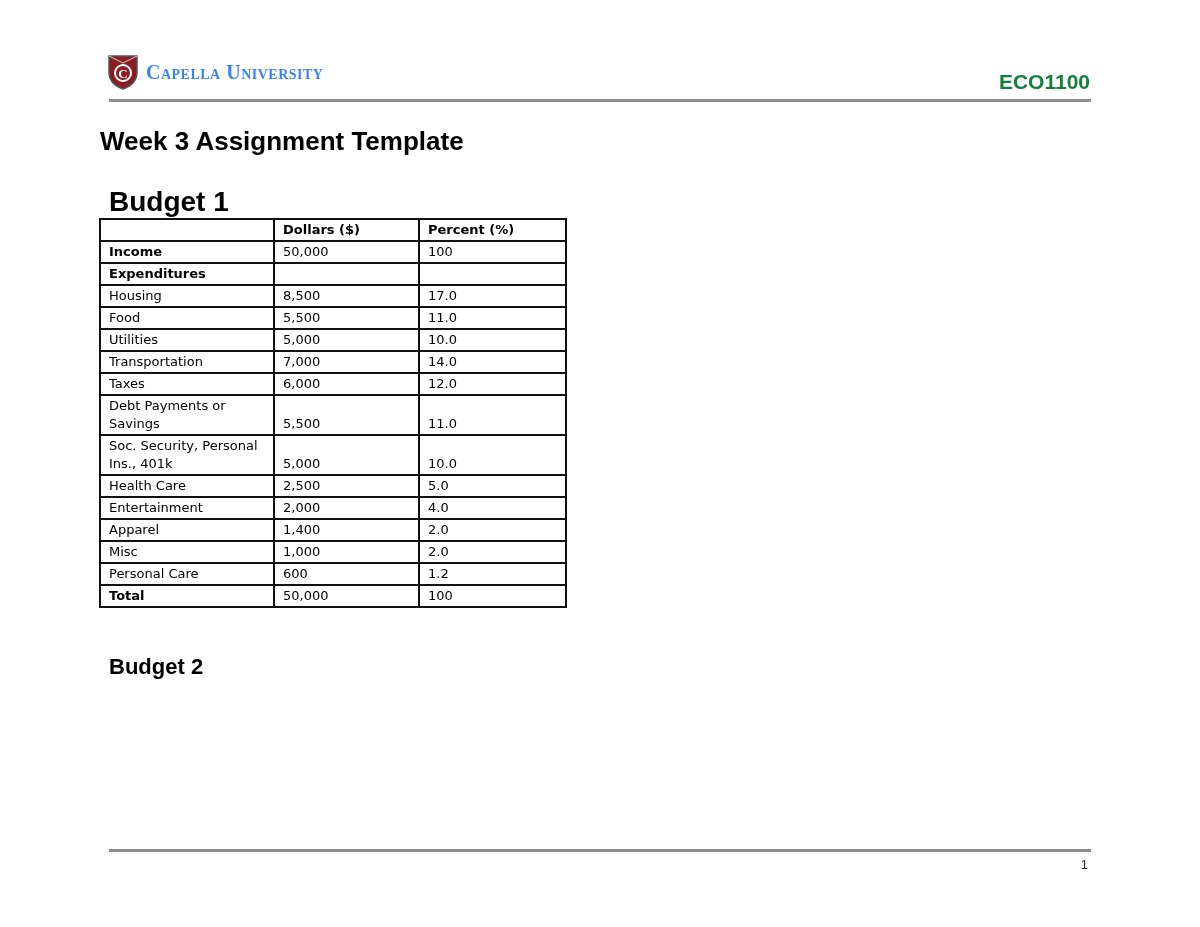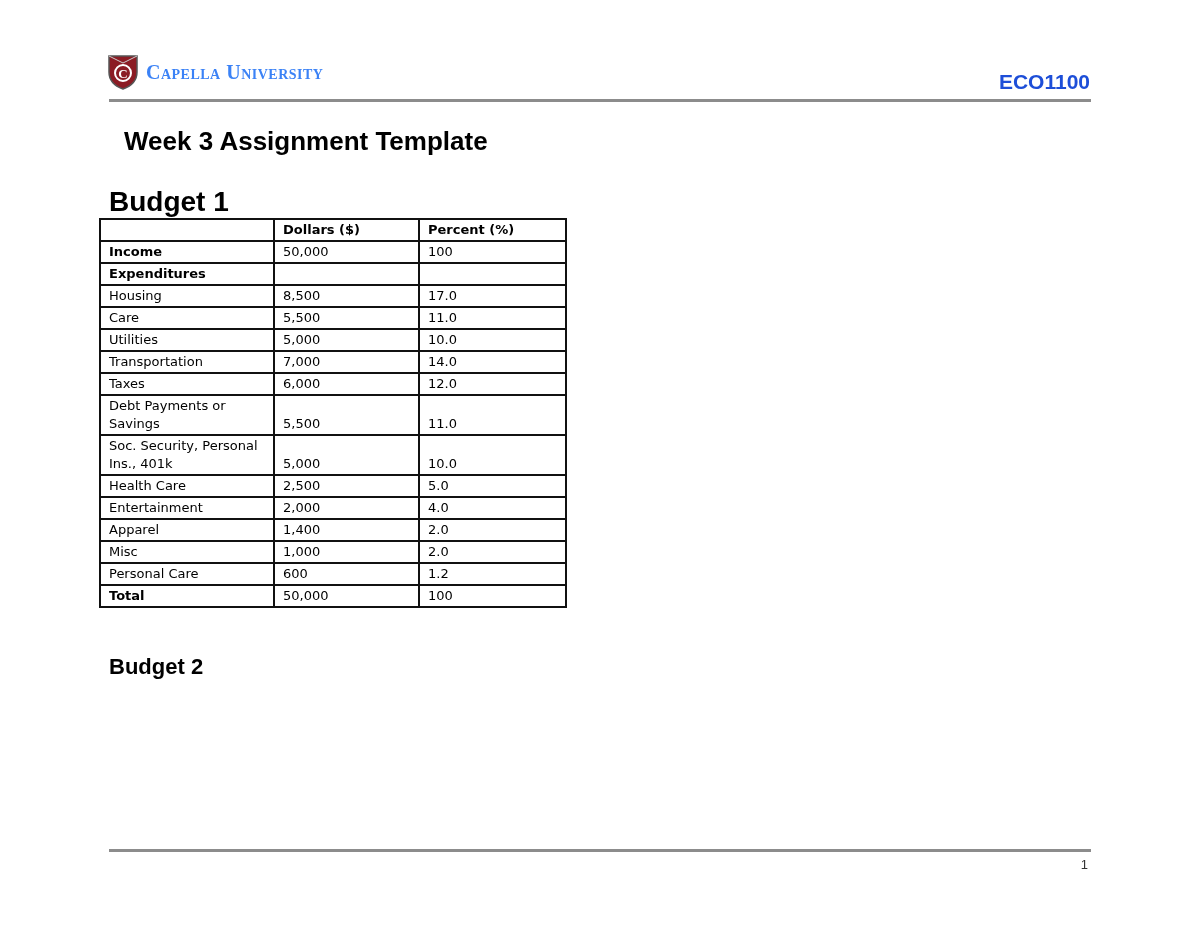--- a/index.html
+++ b/index.html
@@ -1,22 +1,22 @@
 <!DOCTYPE html>
 <html><head>
 <meta charset="utf-8">
 <style>
   html, body { margin: 0; padding: 0; background: #ffffff; }
   body { width: 1200px; height: 927px; position: relative; overflow: hidden; font-family: "Liberation Sans", sans-serif; color: #000; }
   .logo { position: absolute; left: 108px; top: 54px; display: flex; align-items: center; }
   .shield { width: 30px; height: 36px; }
   .logo-text { margin-left: 8px; font-family: "Liberation Serif", serif; font-size: 20px; color: #3b82f6; letter-spacing: 0.5px; font-variant: small-caps; font-weight: bold; }
-  .course { position: absolute; right: 110px; top: 70px; font-size: 21px; font-weight: bold; color: #1d4ed8; }
+  .course { position: absolute; right: 110px; top: 70px; font-size: 21px; font-weight: bold; color: #15803d; }
   .rule-top { position: absolute; left: 109px; top: 99px; width: 982px; height: 3px; background: #8c8c8c; }
-  .title { position: absolute; left: 124px; top: 126px; font-size: 26px; font-weight: bold; }
+  .title { position: absolute; left: 100px; top: 126px; font-size: 26px; font-weight: bold; }
   .h-budget1 { position: absolute; left: 109px; top: 186px; font-size: 28px; font-weight: bold; }
   .h-budget2 { position: absolute; left: 109px; top: 654px; font-size: 22px; font-weight: bold; }
   table.budget { position: absolute; left: 99px; top: 218px; border-collapse: collapse; font-family: "DejaVu Sans", sans-serif; font-size: 13px; }
   table.budget td { border: 2px solid #111; padding: 1px 8px 1px 8px; height: 17px; vertical-align: bottom; line-height: 18px; }
   table.budget td.c0 { width: 156px; }
   table.budget td.c1 { width: 127px; }
   table.budget td.c2 { width: 129px; }
   .bold { font-weight: bold; }
   .rule-bottom { position: absolute; left: 109px; top: 849px; width: 982px; height: 3px; background: #8c8c8c; }
   .page-num { position: absolute; right: 112px; top: 857px; font-size: 13px; color: #333; }
@@ -55,21 +55,21 @@
         <td class="c0 bold">Expenditures</td>
         <td class="c1"></td>
         <td class="c2"></td>
       </tr>
       <tr>
         <td class="c0">Housing</td>
         <td class="c1">8,500</td>
         <td class="c2">17.0</td>
       </tr>
       <tr>
-        <td class="c0">Care</td>
+        <td class="c0">Food</td>
         <td class="c1">5,500</td>
         <td class="c2">11.0</td>
       </tr>
       <tr>
         <td class="c0">Utilities</td>
         <td class="c1">5,000</td>
         <td class="c2">10.0</td>
       </tr>
       <tr>
         <td class="c0">Transportation</td>

